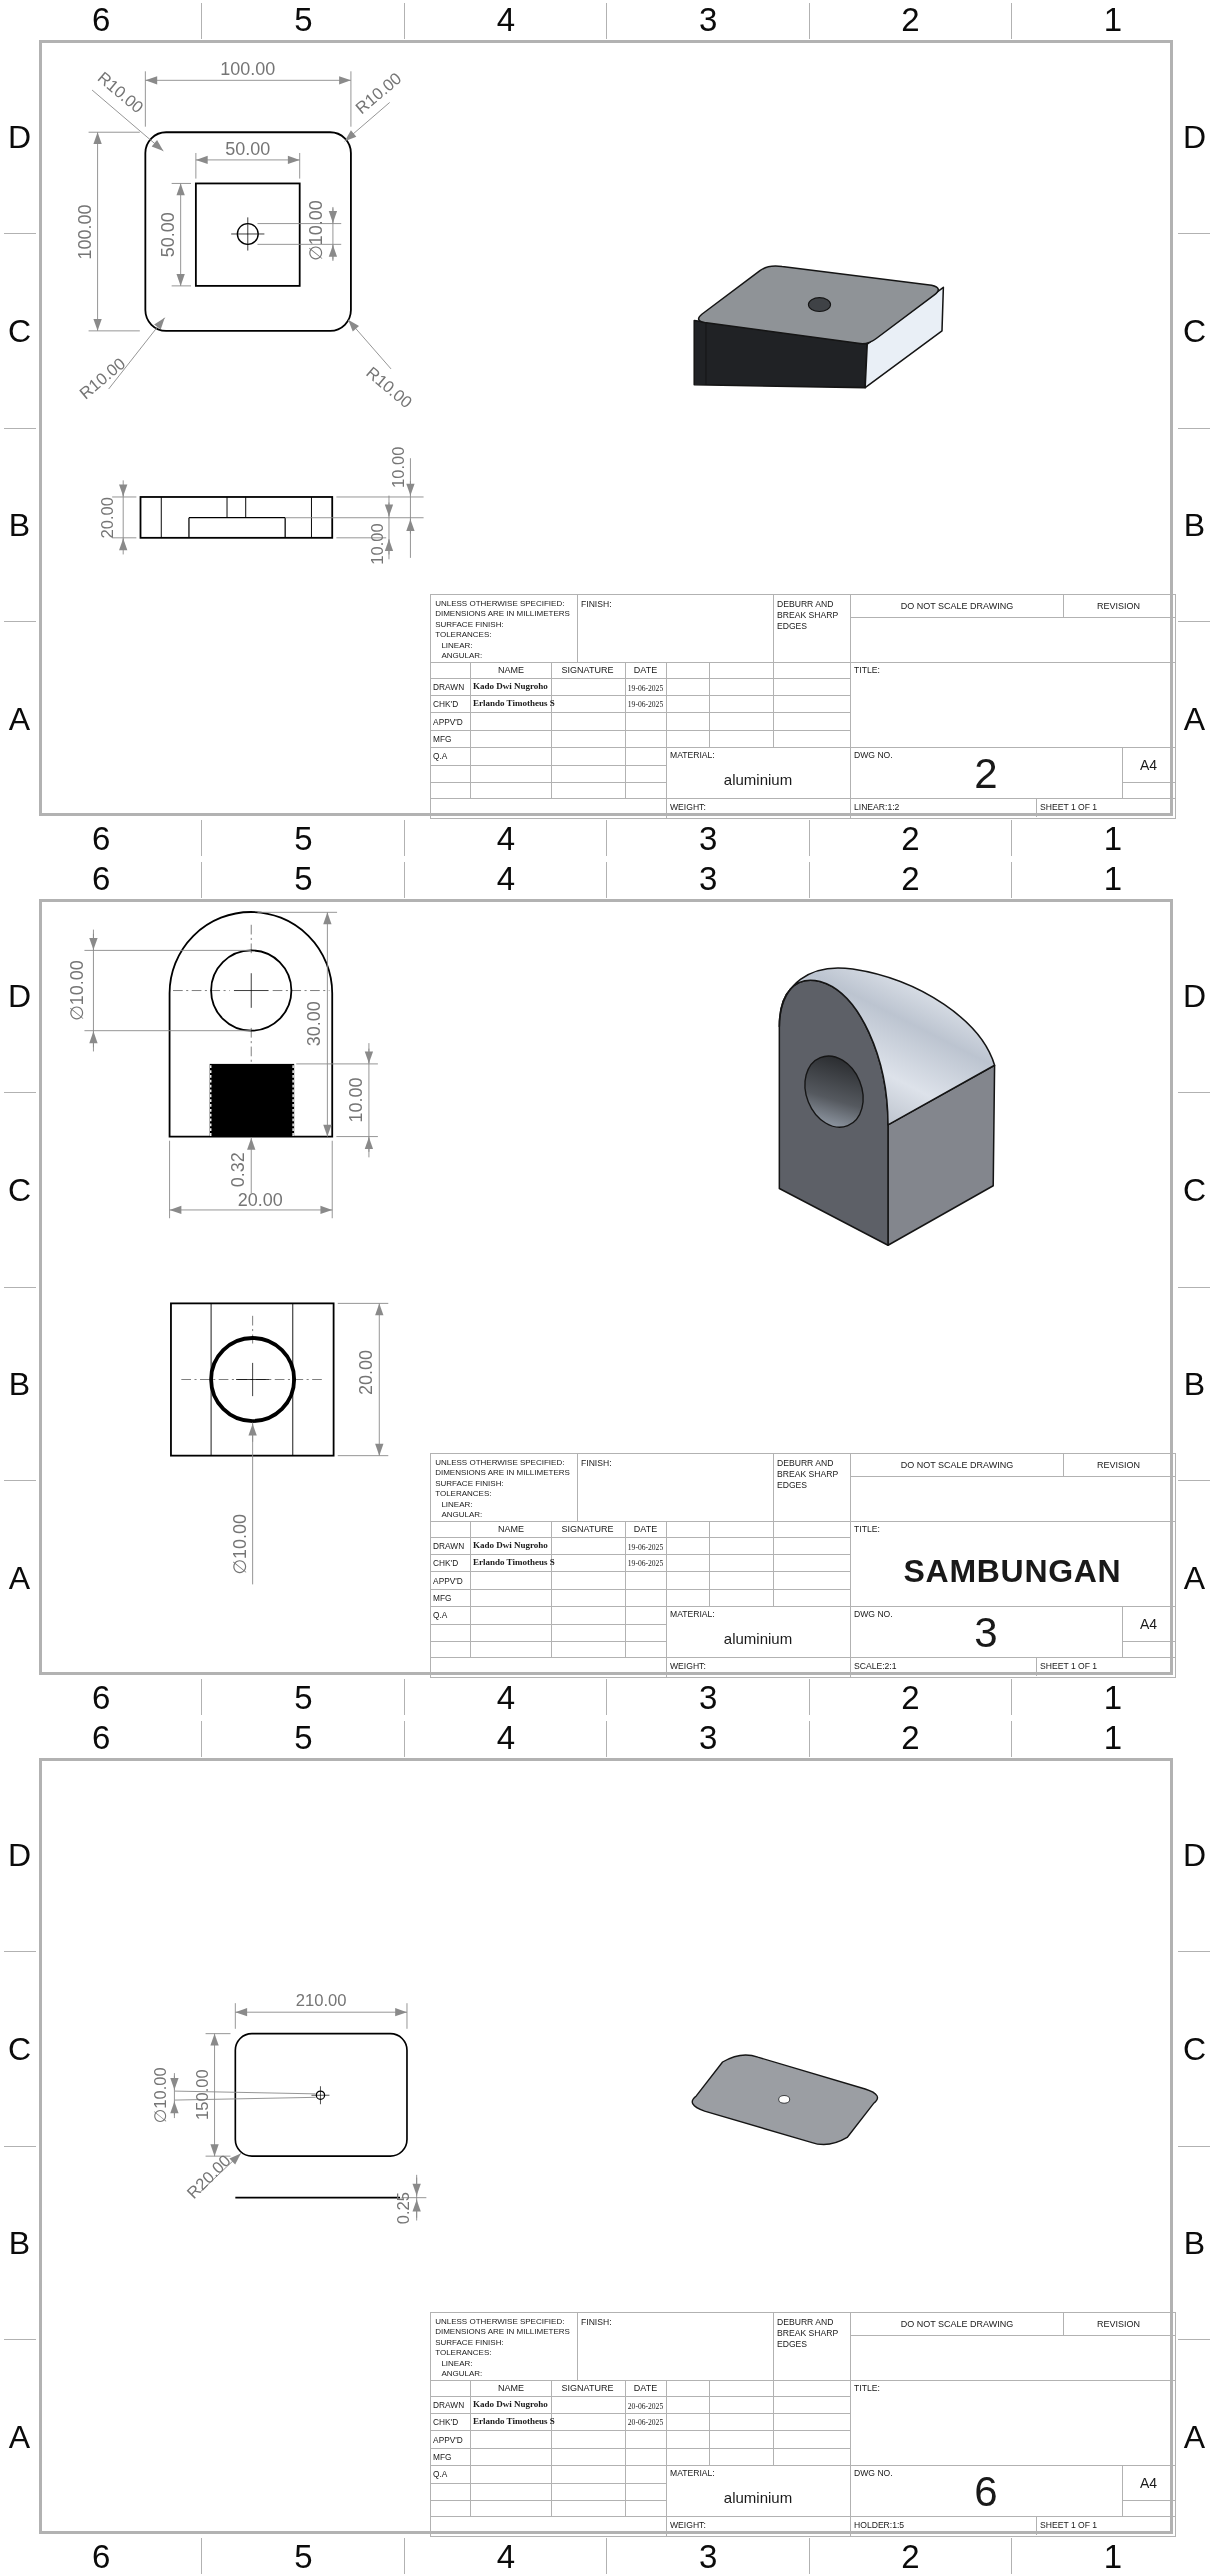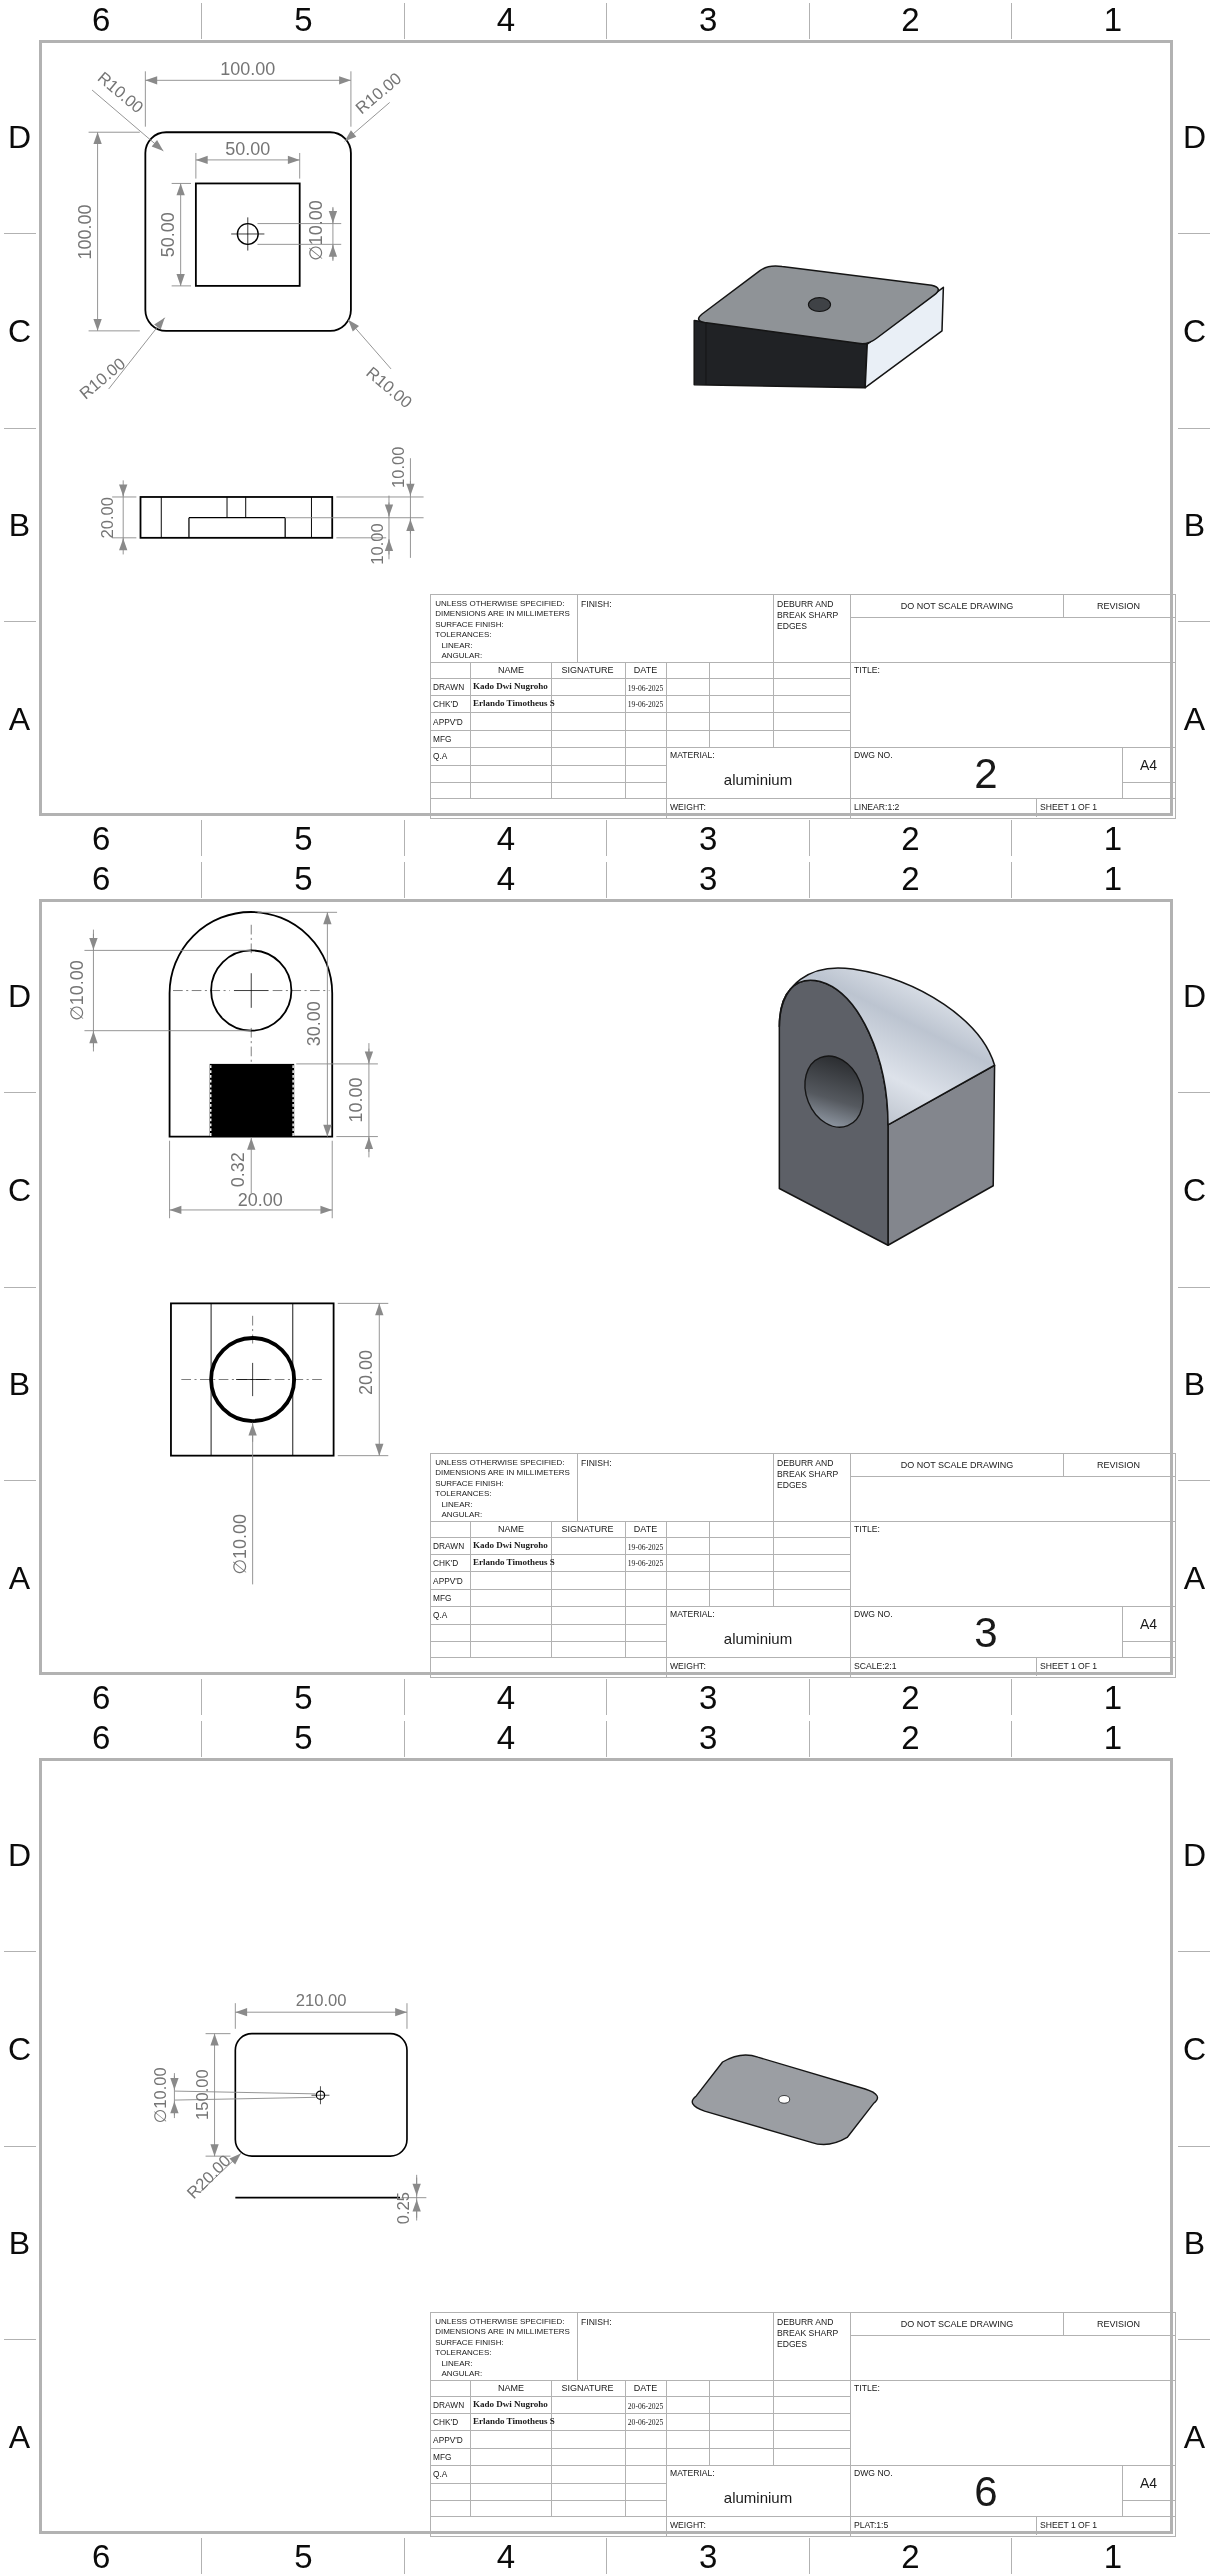--- a/index.html
+++ b/index.html
@@ -381,20 +381,21 @@
     <div class="lab rl" style="left:2.1px;top:87px">DRAWN</div>
     <div class="lab rl" style="left:2.1px;top:104px">CHK'D</div>
     <div class="lab rl" style="left:2.1px;top:122px">APPV'D</div>
     <div class="lab rl" style="left:2.1px;top:139px">MFG</div>
     <div class="lab rl" style="left:2.1px;top:156px">Q.A</div>
     <div class="nm" style="left:42px;top:86px">Kado Dwi Nugroho</div>
     <div class="dtc" style="left:194px;top:89px">19-06-2025</div>
     <div class="nm" style="left:42px;top:103px">Erlando Timotheus S</div>
     <div class="dtc" style="left:194px;top:105px">19-06-2025</div>
     <div class="lab" style="left:423px;top:70px">TITLE:</div>
+    <div class="bigtitle">SAMBUNGAN</div>
     <div class="lab" style="left:239px;top:155px">MATERIAL:</div>
     <div class="cc matv" style="left:235px;top:166px;width:184px;height:37px">aluminium</div>
     <div class="lab" style="left:239px;top:207px">WEIGHT:</div>
     <div class="lab" style="left:423px;top:155px">DWG NO.</div>
     <div class="dwgno">3</div>
     <div class="cc a4" style="left:691px;top:152px;width:53px;height:35px">A4</div>
     <div class="lab" style="left:423px;top:207px">SCALE:2:1</div>
     <div class="lab" style="left:609px;top:207px">SHEET 1 OF 1</div>
   </div>
 </div>
@@ -535,17 +536,17 @@
     <div class="dtc" style="left:194px;top:89px">20-06-2025</div>
     <div class="nm" style="left:42px;top:103px">Erlando Timotheus S</div>
     <div class="dtc" style="left:194px;top:105px">20-06-2025</div>
     <div class="lab" style="left:423px;top:70px">TITLE:</div>
     <div class="lab" style="left:239px;top:155px">MATERIAL:</div>
     <div class="cc matv" style="left:235px;top:166px;width:184px;height:37px">aluminium</div>
     <div class="lab" style="left:239px;top:207px">WEIGHT:</div>
     <div class="lab" style="left:423px;top:155px">DWG NO.</div>
     <div class="dwgno">6</div>
     <div class="cc a4" style="left:691px;top:152px;width:53px;height:35px">A4</div>
-    <div class="lab" style="left:423px;top:207px">PLAT:1:5</div>
+    <div class="lab" style="left:423px;top:207px">HOLDER:1:5</div>
     <div class="lab" style="left:609px;top:207px">SHEET 1 OF 1</div>
   </div>
 </div>
 
 
 </body></html>

